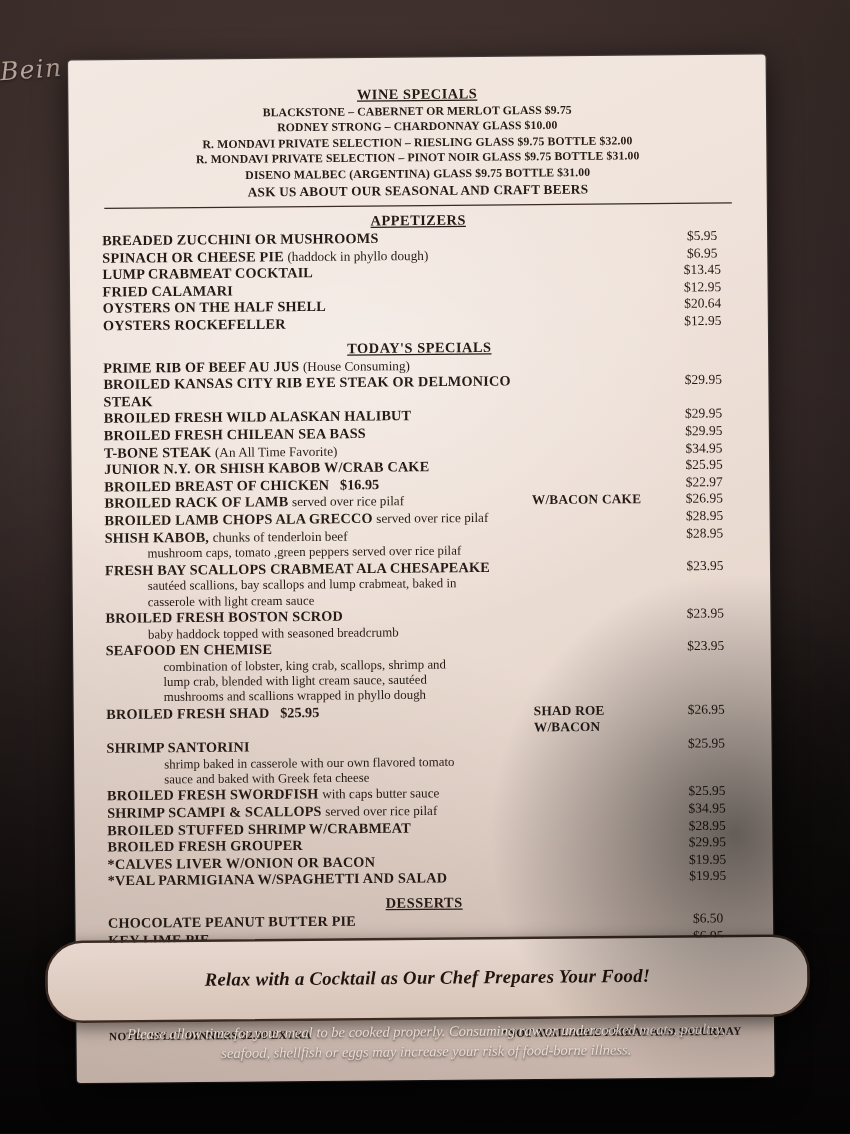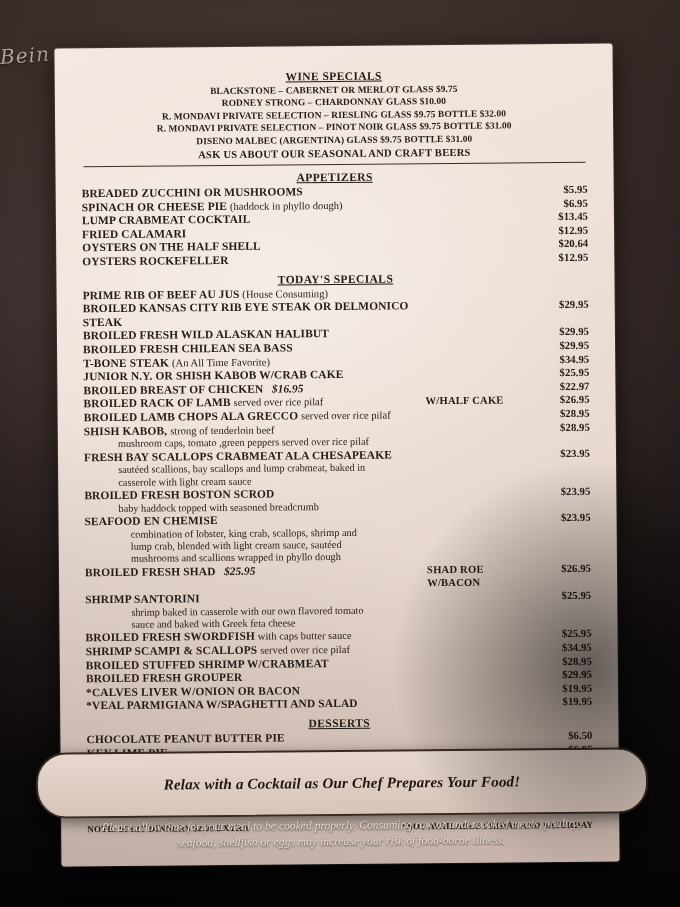--- a/index.html
+++ b/index.html
@@ -68,31 +68,31 @@
     display:flex;align-items:baseline;
     font-size:11.4px;line-height:13.6px;
     margin:0;
   }
   .row .nm{flex:1 1 auto;padding-right:6px;}
   .row .mid{
     width:112px;flex:0 0 112px;text-align:left;
     font-weight:bold;font-size:10.6px;letter-spacing:.2px;
   }
   .row .pr{
-    width:52px;flex:0 0 52px;text-align:right;
-    font-weight:bold;font-size:10.8px;
+    width:52px;flex:0 0 52px;text-align:center;
+    font-weight:normal;font-size:10.8px;
   }
   .cap{font-weight:bold;letter-spacing:.15px;text-transform:uppercase;font-size:11.4px;}
   .lc{font-weight:normal;text-transform:none;letter-spacing:0;font-size:10.6px;}
   .sub{
     font-size:10.3px;line-height:12.4px;
     padding-left:34px;font-style:normal;
   }
   .sub.ind2{padding-left:46px;}
-  .inline-price{font-weight:bold;font-style:italic;}
+  .inline-price{font-weight:bold;}
   .note{
     display:flex;justify-content:space-between;align-items:baseline;
     font-size:9px;font-weight:bold;margin-top:10px;letter-spacing:.2px;
     text-transform:uppercase;
   }
   
   #panel{
     position:absolute;left:36px;top:750px;width:608px;height:62px;
     border:2px solid #3a2a22;border-radius:30px;
     background:linear-gradient(180deg,#e7d8cf,#d8c4b8);
@@ -203,30 +203,30 @@
       <div class="mid"></div>
       <div class="pr">$25.95</div>
     </div>
     <div class="row">
       <div class="nm"><span class="cap">BROILED BREAST OF CHICKEN</span> &nbsp;&nbsp;<span class="inline-price">$16.95</span></div>
       <div class="mid"></div>
       <div class="pr">$22.97</div>
     </div>
     <div class="row">
       <div class="nm"><span class="cap">BROILED RACK OF LAMB</span> <span class="lc">served over rice pilaf</span></div>
-      <div class="mid">W/HALF CAKE</div>
+      <div class="mid">W/BACON CAKE</div>
       <div class="pr">$26.95</div>
     </div>
     <div class="row">
       <div class="nm"><span class="cap">BROILED LAMB CHOPS ALA GRECCO</span> <span class="lc">served over rice pilaf</span></div>
       <div class="mid"></div>
       <div class="pr">$28.95</div>
     </div>
     <div class="row">
-      <div class="nm"><span class="cap">SHISH KABOB,</span> <span class="lc">strong of tenderloin beef</span></div>
+      <div class="nm"><span class="cap">SHISH KABOB,</span> <span class="lc">chunks of tenderloin beef</span></div>
       <div class="mid"></div>
       <div class="pr">$28.95</div>
     </div>
     <div class="sub">mushroom caps, tomato ,green peppers served over rice pilaf</div>
 
     <div class="row">
       <div class="nm"><span class="cap">FRESH BAY SCALLOPS CRABMEAT ALA CHESAPEAKE</span></div>
       <div class="mid"></div>
       <div class="pr">$23.95</div>
     </div>

